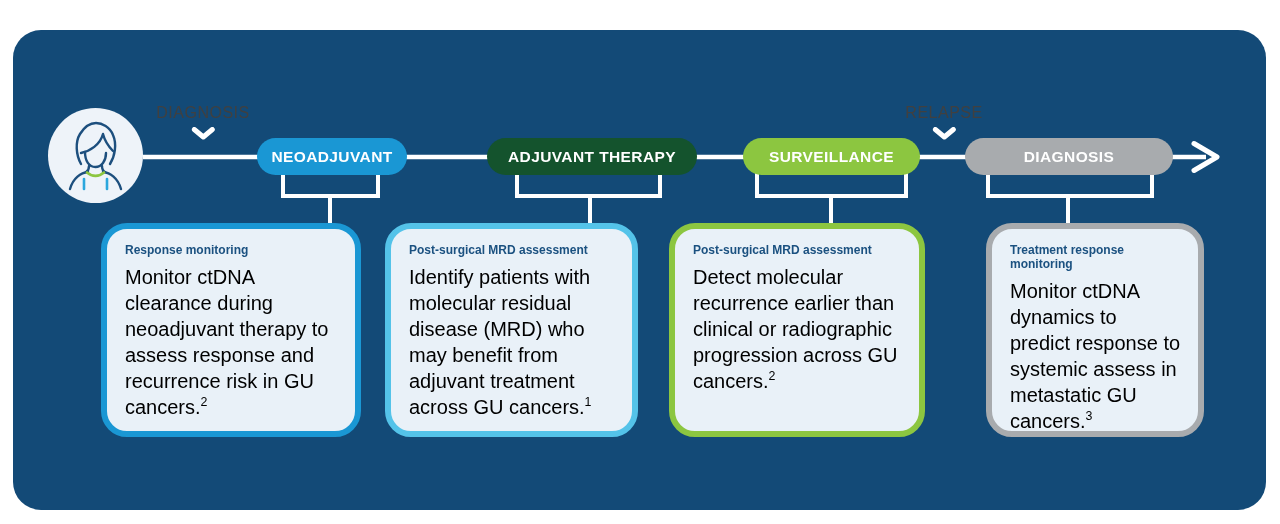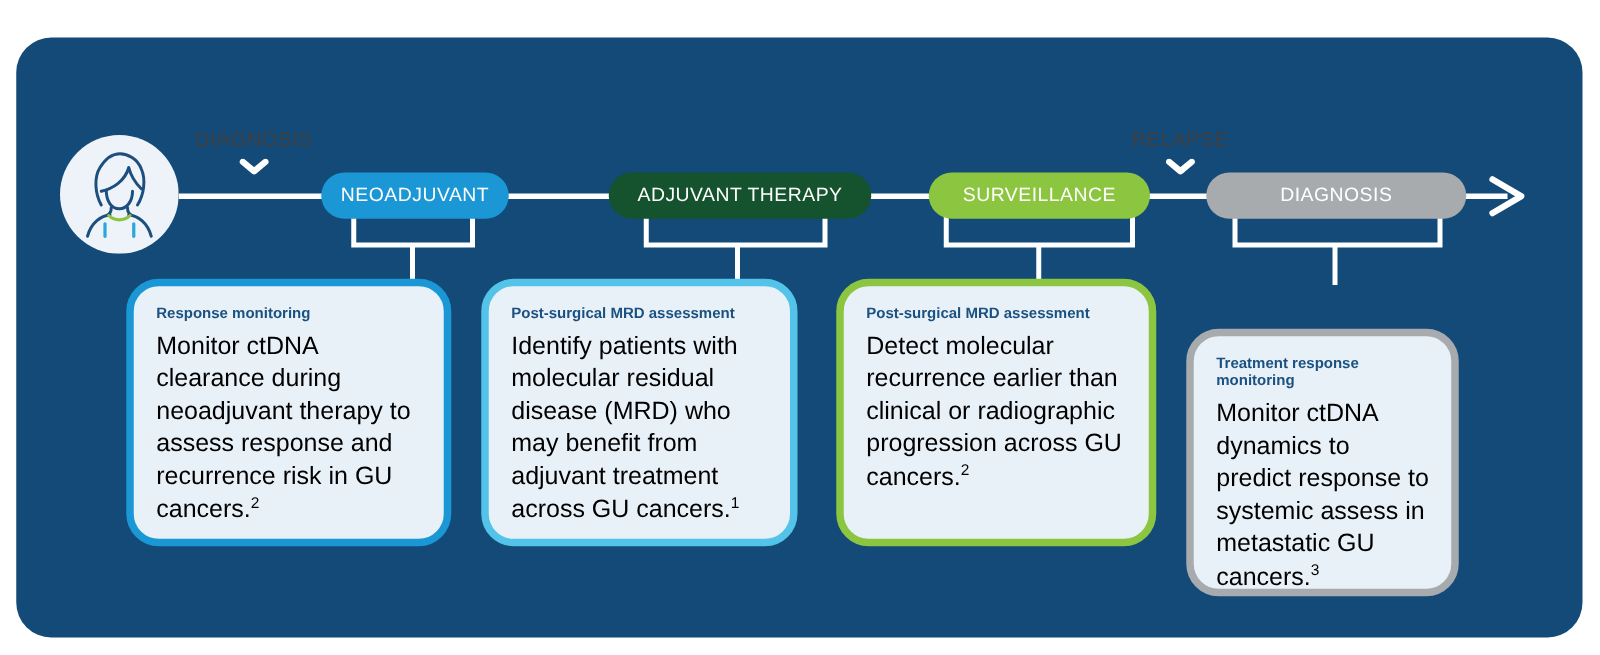--- a/index.html
+++ b/index.html
@@ -11,33 +11,33 @@
   .connectors { position:absolute; left:0; top:0; pointer-events:none; }
 
   .avatar { position:absolute; left:48px; top:108px; width:95px; height:95px; }
 
   .milestone { position:absolute; top:104px; transform:translateX(-50%);
                display:flex; flex-direction:column; align-items:center; gap:5px; }
   .m-1 { left:203px; } .m-2 { left:448px; } .m-3 { left:944px; }
   .milestone-label { color:#404040; font-weight:normal; font-size:16px; letter-spacing:.5px; line-height:18px; white-space:nowrap; }
 
   .pill { position:absolute; top:138px; height:37px; border-radius:18.5px;
-          color:#ffffff; font-weight:normal; font-size:15.5px; letter-spacing:.4px;
+          color:#ffffff; font-weight:bold; font-size:15.5px; letter-spacing:.4px;
           display:flex; align-items:center; justify-content:center; white-space:nowrap; }
   .pill-1 { left:257px; width:150px; background:#1a97d4; }
   .pill-2 { left:487px; width:210px; background:#14532d; }
   .pill-3 { left:743px; width:177px; background:#8cc640; }
   .pill-4 { left:965px; width:208px; background:#a8abae; }
 
   .card { position:absolute; top:223px; height:214px; background:#e9f1f8;
           border-radius:26px; border:6px solid #ccc; padding:14px 16px 12px 18px; }
   .card-1 { left:101px; width:260px; border-color:#1a97d4; }
   .card-2 { left:385px; width:253px; border-color:#54c3e9; }
   .card-3 { left:669px; width:256px; border-color:#8cc640; }
-  .card-4 { left:949px; width:218px; border-color:#a8abae;margin-top:40px; }
+  .card-4 { left:986px; width:218px; border-color:#a8abae; }
   .card-title { color:#1b5180; font-size:12px; line-height:1.18; font-weight:bold; margin-bottom:7px; }
   .card-body { color:#000000; font-size:20px; line-height:1.3; }
   .card-body sup { font-size:62%; }
 </style>
 </head>
 <body>
 
 <div class="stage">
   <div class="panel"></div>
 

